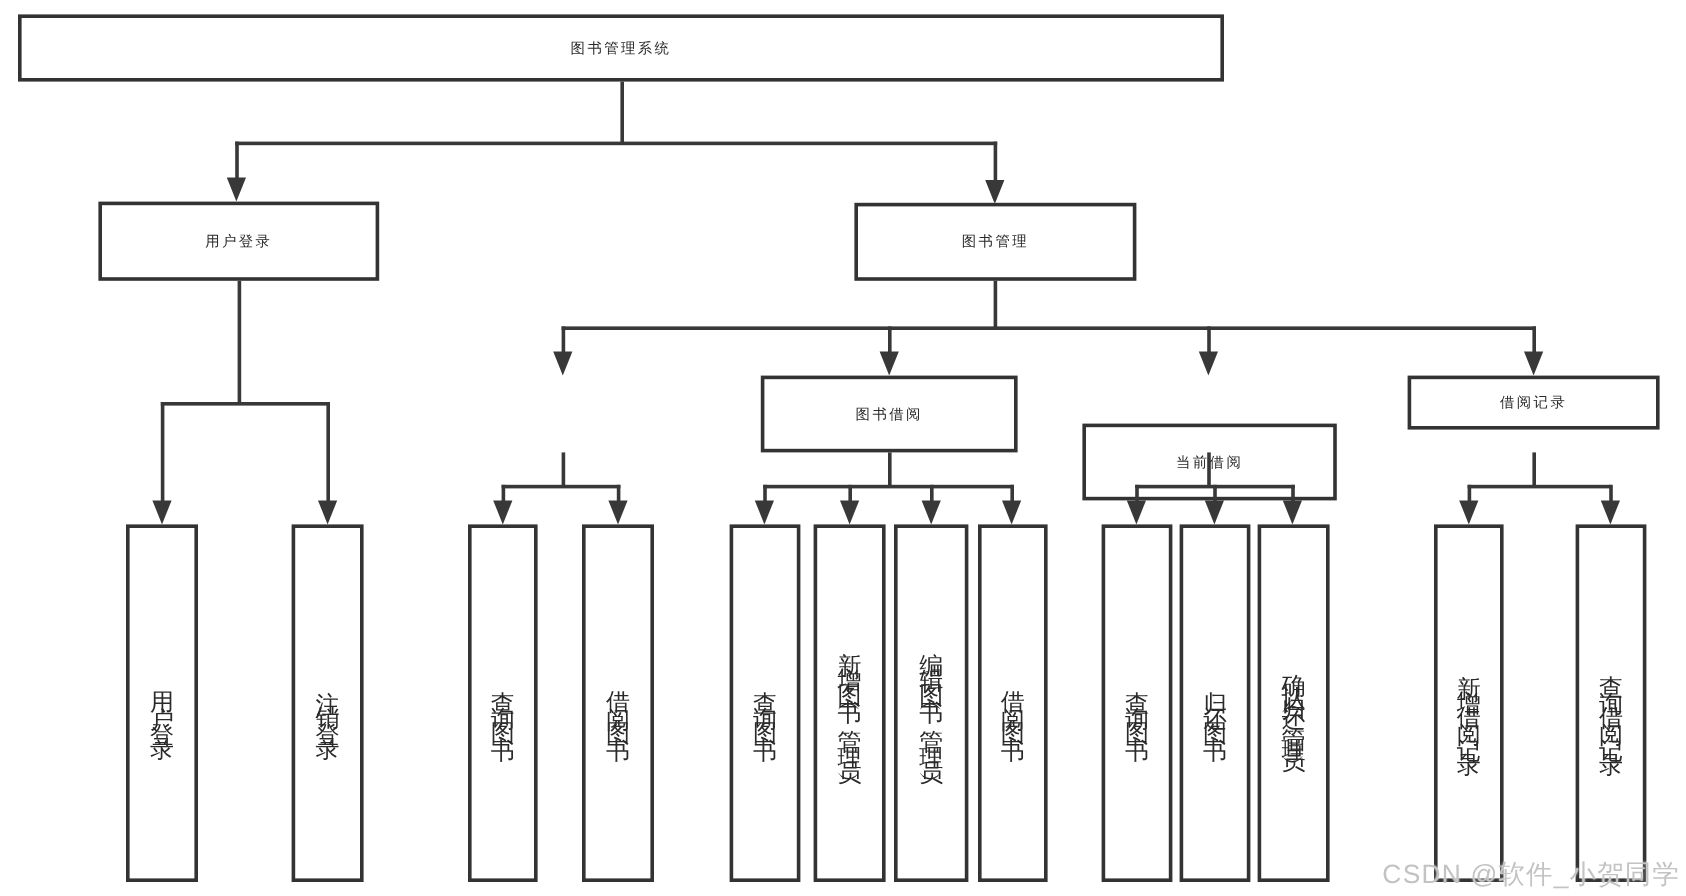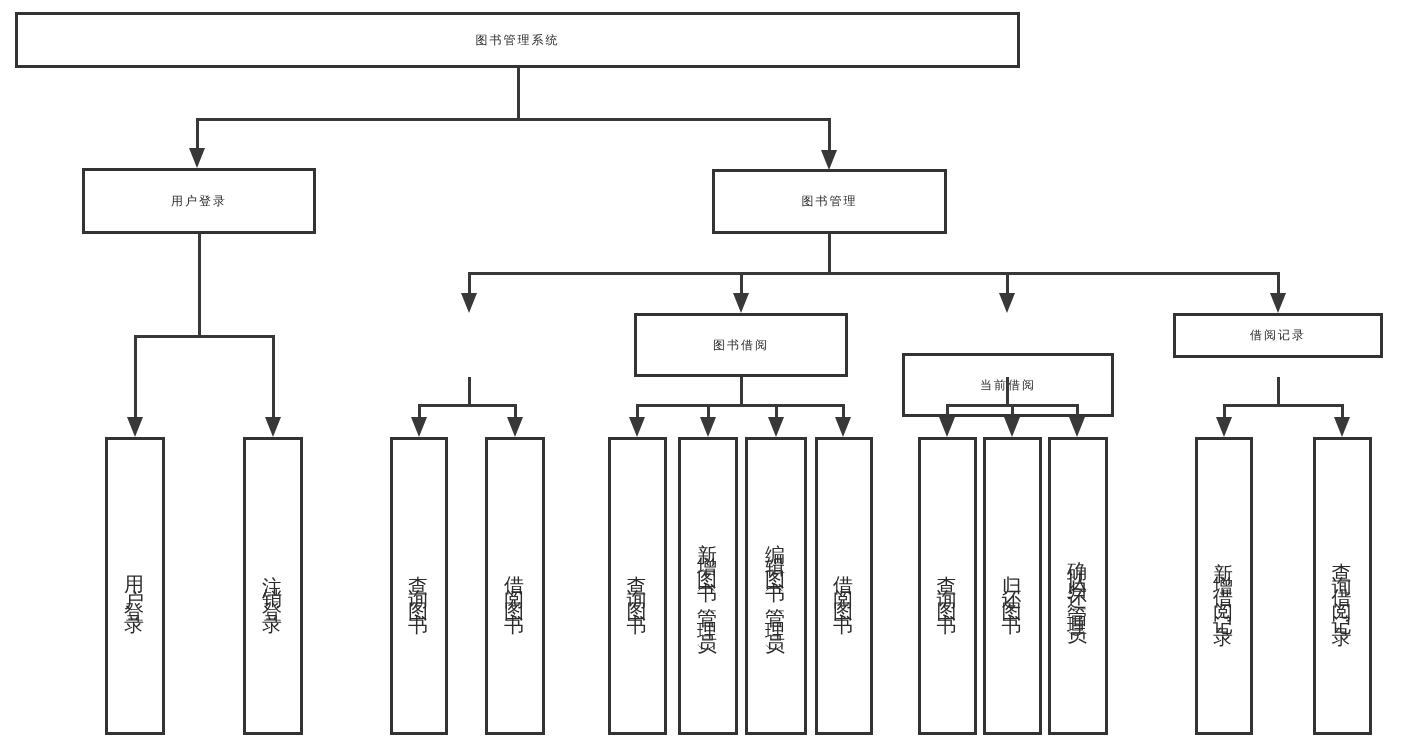--- a/index.html
+++ b/index.html
@@ -134,14 +134,15 @@
   <div class="vnode" style="left:745px;top:437px;width:62px;height:298px;">编辑图书（管理员）</div>
   <div class="vnode" style="left:815px;top:437px;width:58px;height:298px;">借阅图书</div>
 
   <div class="vnode" style="left:918px;top:437px;width:59px;height:298px;">查询图书</div>
   <div class="vnode" style="left:983px;top:437px;width:59px;height:298px;">归还图书</div>
   <div class="vnode tight" style="left:1048px;top:437px;width:60px;height:298px;">确认归还（管理员）</div>
 
   <div class="vnode" style="left:1195px;top:437px;width:58px;height:298px;">新增借阅记录</div>
   <div class="vnode" style="left:1313px;top:437px;width:59px;height:298px;">查询借阅记录</div>
 
+  <div class="watermark">CSDN @软件_小贺同学</div>
 
 </div>
 
 </body></html>

